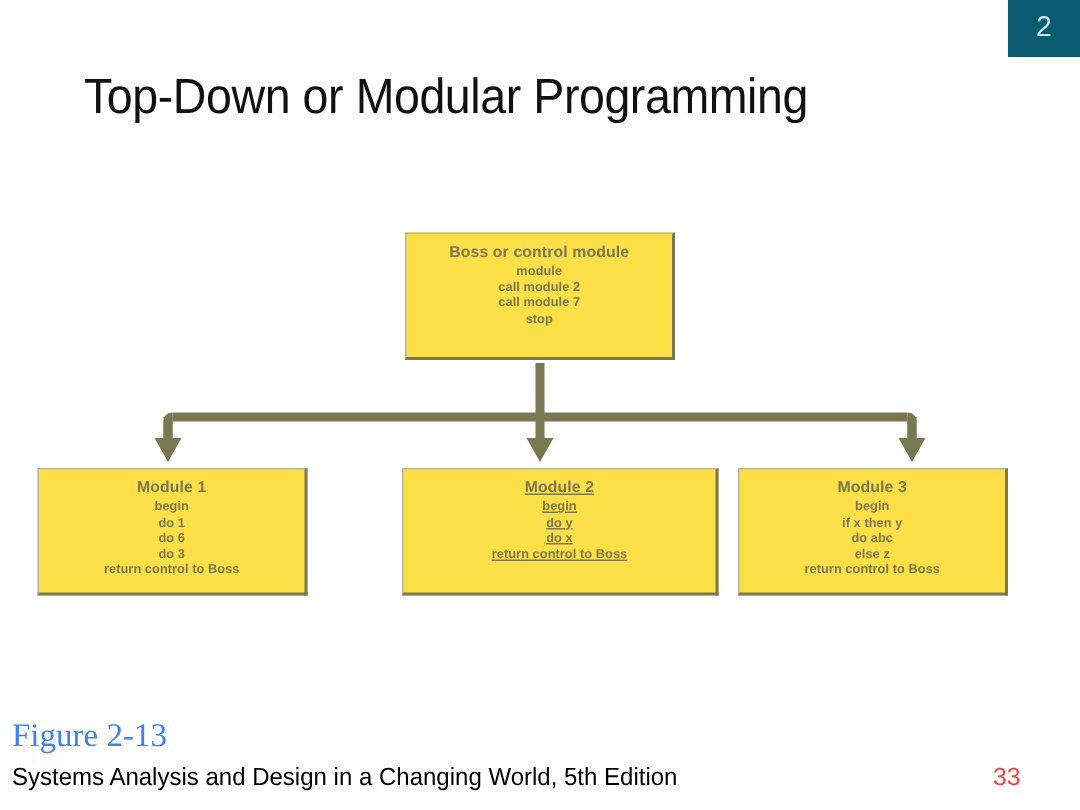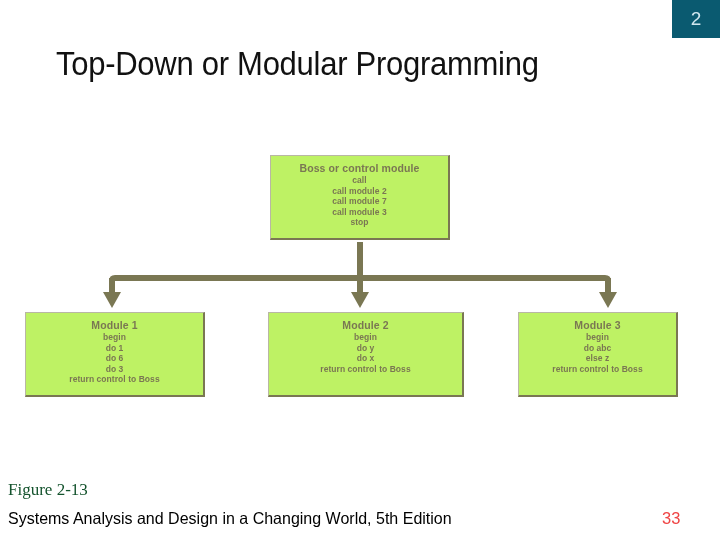--- a/index.html
+++ b/index.html
@@ -54,21 +54,21 @@
     left: 0;
     top: 0;
     width: 720px;
     height: 540px;
     pointer-events: none;
   }
   #diagram svg { display: block; }
 
   .mod-box {
     position: absolute;
-    background: #bef264;
+    background: #fde047;
     border: 1px solid #b9b7a4;
     border-right: 2px solid #7a7753;
     border-bottom: 2px solid #7a7753;
     box-sizing: border-box;
     color: #7a7753;
     text-align: center;
     font-family: "Liberation Sans", sans-serif;
     font-weight: bold;
   }
   .mod-title {
@@ -80,32 +80,32 @@
   }
   .mod-line {
     font-size: 8.5px;
     line-height: 10.5px;
     font-weight: bold;
     letter-spacing: 0.05px;
   }
 
   #box-boss  { left: 270px; top: 155px; width: 180px; height: 85px; }
   #box-mod1  { left:  25px; top: 312px; width: 180px; height: 85px; }
-  #box-mod2  { left: 268px; top: 312px; width: 196px; height: 85px; }
-  #box-mod3  { left: 518px; top: 312px; width: 160px; height: 85px; }
+  #box-mod2  { left: 268px; top: 312px; width: 211px; height: 85px; text-decoration: underline; }
+  #box-mod3  { left: 492px; top: 312px; width: 180px; height: 85px; }
 
   
   #figure-label {
     position: absolute;
     left: 8px;
     top: 480px;
     font-family: "Liberation Serif", serif;
-    font-size: 17px;
+    font-size: 22px;
     line-height: 20px;
-    color: #14532d;
+    color: #3b82f6;
   }
   #footer-text {
     position: absolute;
     left: 8px;
     top: 508px;
     font-family: "Liberation Sans", sans-serif;
     font-size: 16.5px;
     line-height: 20px;
     color: #000000;
     transform: scaleX(0.97);
@@ -149,24 +149,23 @@
 
       <polygon points="103,292 121,292 112,308"></polygon>
       <polygon points="351,292 369,292 360,308"></polygon>
       <polygon points="599,292 617,292 608,308"></polygon>
     </g>
   </svg>
 </div>
 
 <div class="mod-box" id="box-boss">
   <div class="mod-title">Boss or control module</div>
-  <div class="mod-line">call</div>
+  <div class="mod-line">module</div>
   <div class="mod-line">call module 2</div>
   <div class="mod-line">call module 7</div>
-  <div class="mod-line">call module 3</div>
   <div class="mod-line">stop</div>
 </div>
 
 <div class="mod-box" id="box-mod1">
   <div class="mod-title">Module 1</div>
   <div class="mod-line">begin</div>
   <div class="mod-line">do 1</div>
   <div class="mod-line">do 6</div>
   <div class="mod-line">do 3</div>
   <div class="mod-line">return control to Boss</div>
@@ -176,20 +175,21 @@
   <div class="mod-title">Module 2</div>
   <div class="mod-line">begin</div>
   <div class="mod-line">do y</div>
   <div class="mod-line">do x</div>
   <div class="mod-line">return control to Boss</div>
 </div>
 
 <div class="mod-box" id="box-mod3">
   <div class="mod-title">Module 3</div>
   <div class="mod-line">begin</div>
+  <div class="mod-line">if x then y</div>
   <div class="mod-line">do abc</div>
   <div class="mod-line">else z</div>
   <div class="mod-line">return control to Boss</div>
 </div>
 
 <div id="figure-label">Figure 2-13</div>
 <div id="footer-text">Systems Analysis and Design in a Changing World, 5th Edition</div>
 <div id="footer-page">33</div>
 
 </body></html>

